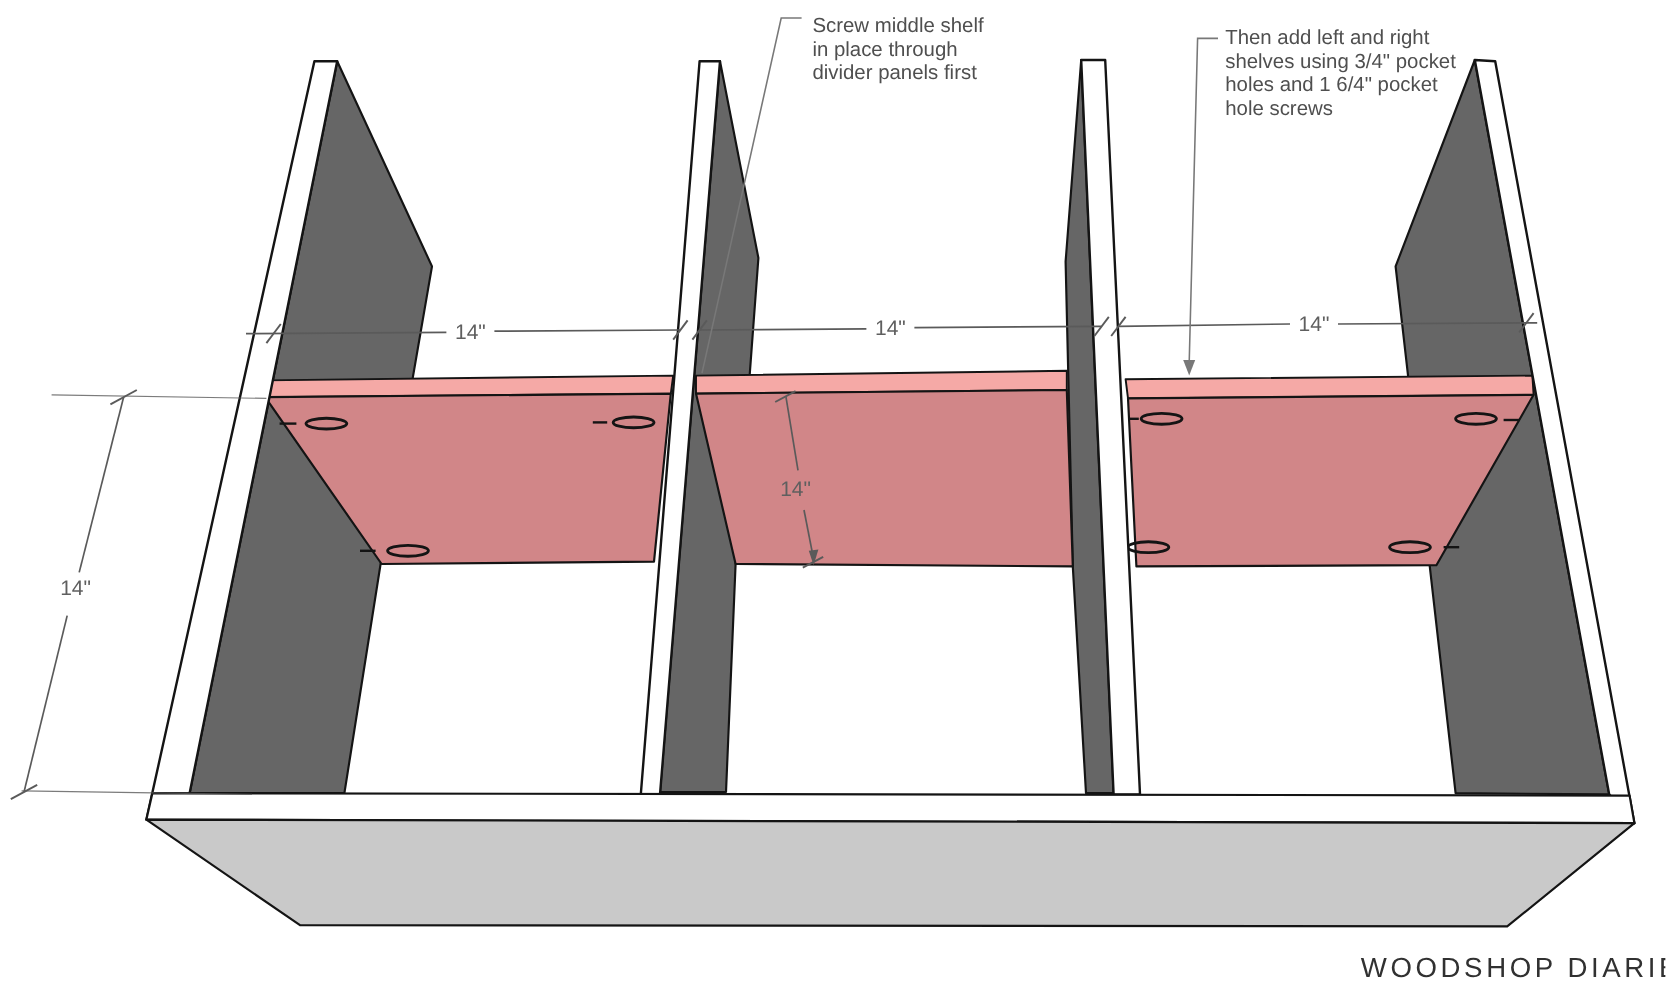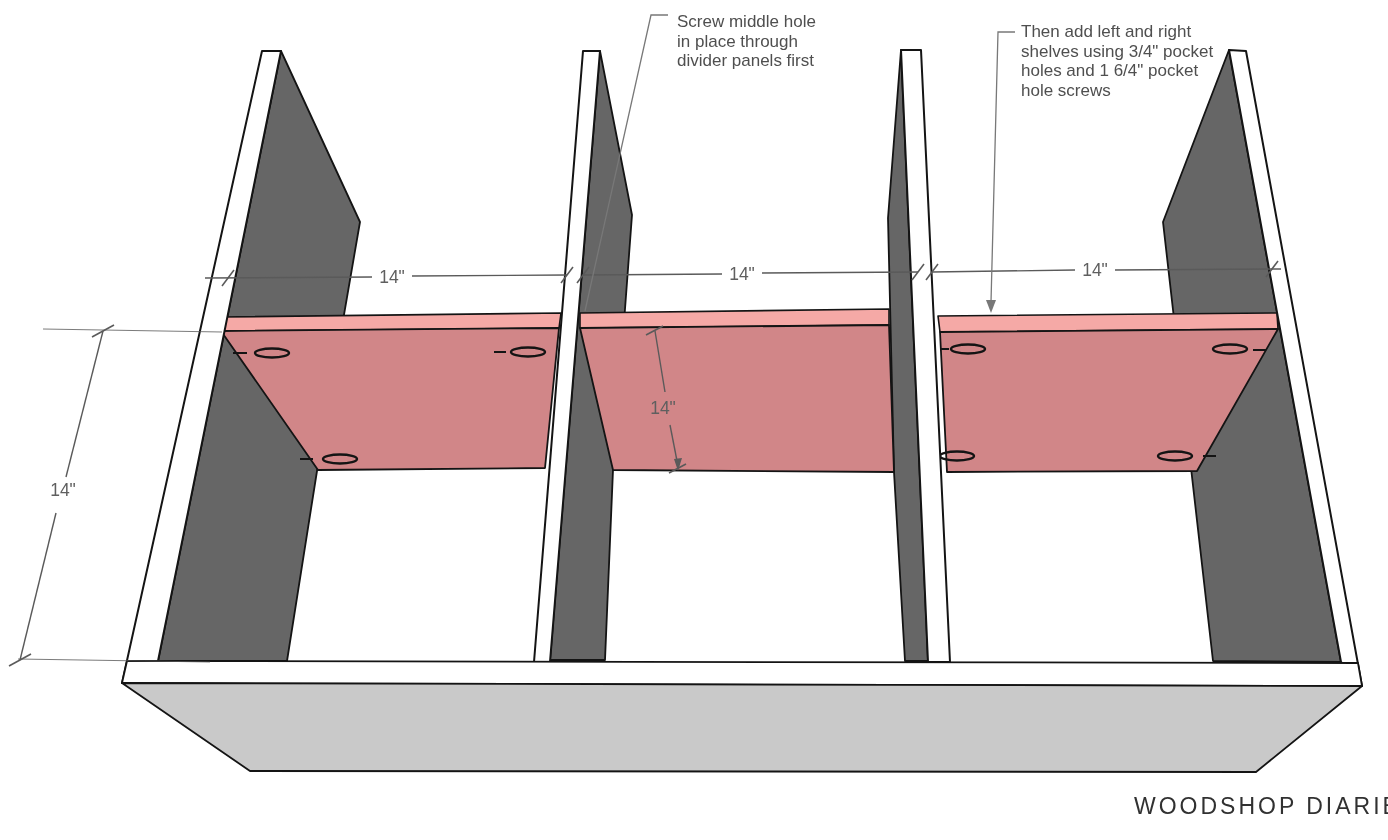--- a/index.html
+++ b/index.html
@@ -116,21 +116,21 @@
       </g>
     </g>
 
     <g stroke="var(--leader)" stroke-width="1.3" fill="none">
       <polyline points="668,15 651,15 585,311"></polyline>
       <polyline points="1015,32 998,32 991,302"></polyline>
       <polygon points="986,300 996,300 991,313" fill="var(--leader)" stroke="none"></polygon>
     </g>
   </svg>
 
-  <div class="note" style="left:677px;top:12px;width:155px;">Screw middle hole in place through divider panels first</div>
+  <div class="note" style="left:677px;top:12px;width:155px;">Screw middle shelf in place through divider panels first</div>
 
   <div class="note" style="left:1021px;top:22px;width:202px;">Then add left and right shelves using 3/4" pocket holes and 1 6/4" pocket hole screws</div>
 
   <div class="dimlabel" style="left:392px;top:277px;">14"</div>
 
   <div class="dimlabel" style="left:742px;top:274px;">14"</div>
 
   <div class="dimlabel" style="left:1095px;top:270px;">14"</div>
 
   <div class="dimlabel" style="left:663px;top:408px;">14"</div>

